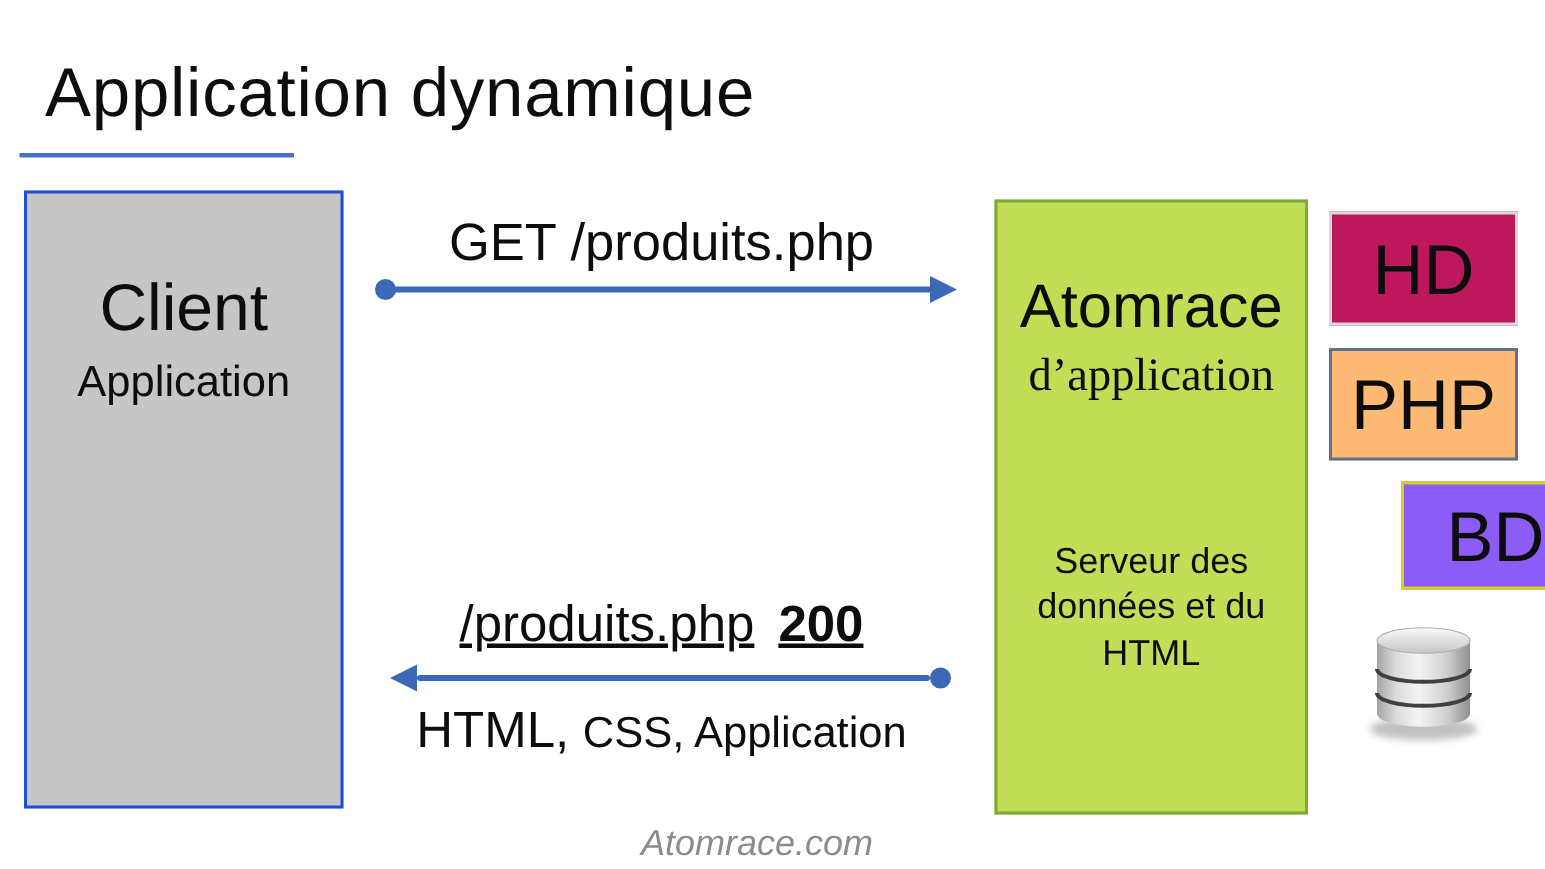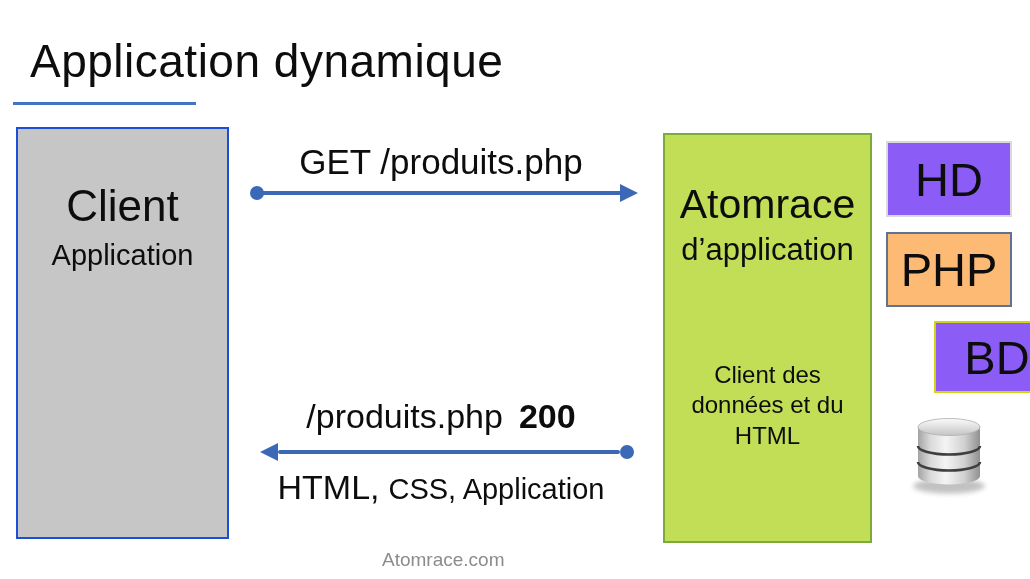--- a/index.html
+++ b/index.html
@@ -14,56 +14,56 @@
   
   .client-box{position:absolute;left:16px;top:127px;width:213px;height:412px;
     background:#c6c6c6;border:2px solid #1d4ed8;box-sizing:border-box;text-align:center;}
   .client-title{margin-top:52px;font-size:44px;}
   .client-subtitle{margin-top:8px;font-size:29px;}
 
   
   .server-box{position:absolute;left:663px;top:133px;width:209px;height:410px;
     background:#c2dd56;border:2px solid #7cab3a;box-sizing:border-box;text-align:center;}
   .server-title{margin-top:46px;font-size:41px;}
-  .server-subtitle{margin-top:4px;font-size:31px;}
+  .server-subtitle{margin-top:4px;font-size:31px;font-family:Liberation Serif, serif;}
   .server-desc{margin:92px auto 0;width:180px;font-size:24px;line-height:1.27;}
 
   
   .stack-box{position:absolute;left:886px;width:126px;display:flex;align-items:center;justify-content:center;
     font-size:47px;box-sizing:border-box;}
-  .stack-hd{top:141px;height:76px;background:#8b5cf6;border:2px solid #d9d9d9;}
+  .stack-hd{top:141px;height:76px;background:#be185d;border:2px solid #d9d9d9;}
   .stack-php{top:232px;height:75px;background:#fdba74;border:2px solid #5f7292;}
   .stack-bd{top:321px;height:72px;background:#8b5cf6;border:2px solid #d8d012;margin-left:48px;}
 
   
   .arrow-line{position:absolute;height:4px;background:#3c69b7;border-radius:2px;}
   .arrow-dot{position:absolute;width:14px;height:14px;border-radius:50%;background:#3c69b7;}
   .arrow-head{position:absolute;width:0;height:0;border-top:9px solid transparent;border-bottom:9px solid transparent;}
   .head-right{border-left:18px solid #3c69b7;}
   .head-left{border-right:18px solid #3c69b7;}
   .req-line{left:257px;top:191px;width:366px;}
   .req-dot{left:250px;top:186px;}
   .req-head{left:620px;top:184px;}
   .res-line{left:278px;top:450px;width:342px;}
   .res-dot{left:620px;top:445px;}
   .res-head{left:260px;top:443px;}
 
   
   .req-label{position:absolute;left:258px;top:142px;width:366px;text-align:center;font-size:35px;white-space:nowrap;}
-  .res-label1{position:absolute;left:258px;top:397px;width:366px;text-align:center;font-size:34px;white-space:nowrap;}
+  .res-label1{position:absolute;left:258px;top:397px;width:366px;text-align:center;font-size:34px;white-space:nowrap;text-decoration:underline;}
   .res-status{font-weight:bold;margin-left:16px;}
   .res-label2{position:absolute;left:258px;top:468px;width:366px;text-align:center;white-space:nowrap;}
   .res-body-primary{font-weight:normal;font-size:34px;}
   .res-body-secondary{font-size:29px;margin-left:9px;}
 
   
   .db-icon{position:absolute;left:903px;top:412px;width:92px;height:92px;}
 
   
-  .footer{position:absolute;left:382px;top:549px;width:200px;text-align:left;font-size:19px;color:#8c8c8c;}
+  .footer{position:absolute;left:382px;top:549px;width:200px;text-align:right;font-size:24px;color:#8c8c8c;font-style:italic;}
 </style>
 </head>
 <body>
 
 <div id="slide">
 
   <div class="title">Application dynamique</div>
   <div class="title-underline"></div>
 
   <div class="client-box">
@@ -82,21 +82,21 @@
   <div class="arrow-line res-line"></div>
   <div class="arrow-dot res-dot"></div>
   <div class="arrow-head head-left res-head"></div>
   <div class="res-label2">
     <span class="res-body-primary">HTML,</span><span class="res-body-secondary">CSS, Application</span>
   </div>
 
   <div class="server-box">
     <div class="server-title">Atomrace</div>
     <div class="server-subtitle">d’application</div>
-    <div class="server-desc">Client des données et du HTML</div>
+    <div class="server-desc">Serveur des données et du HTML</div>
   </div>
 
   <div class="stack-box stack-hd">
     <span>HD</span>
   </div>
   <div class="stack-box stack-php">
     <span>PHP</span>
   </div>
   <div class="stack-box stack-bd">
     <span>BD</span>

